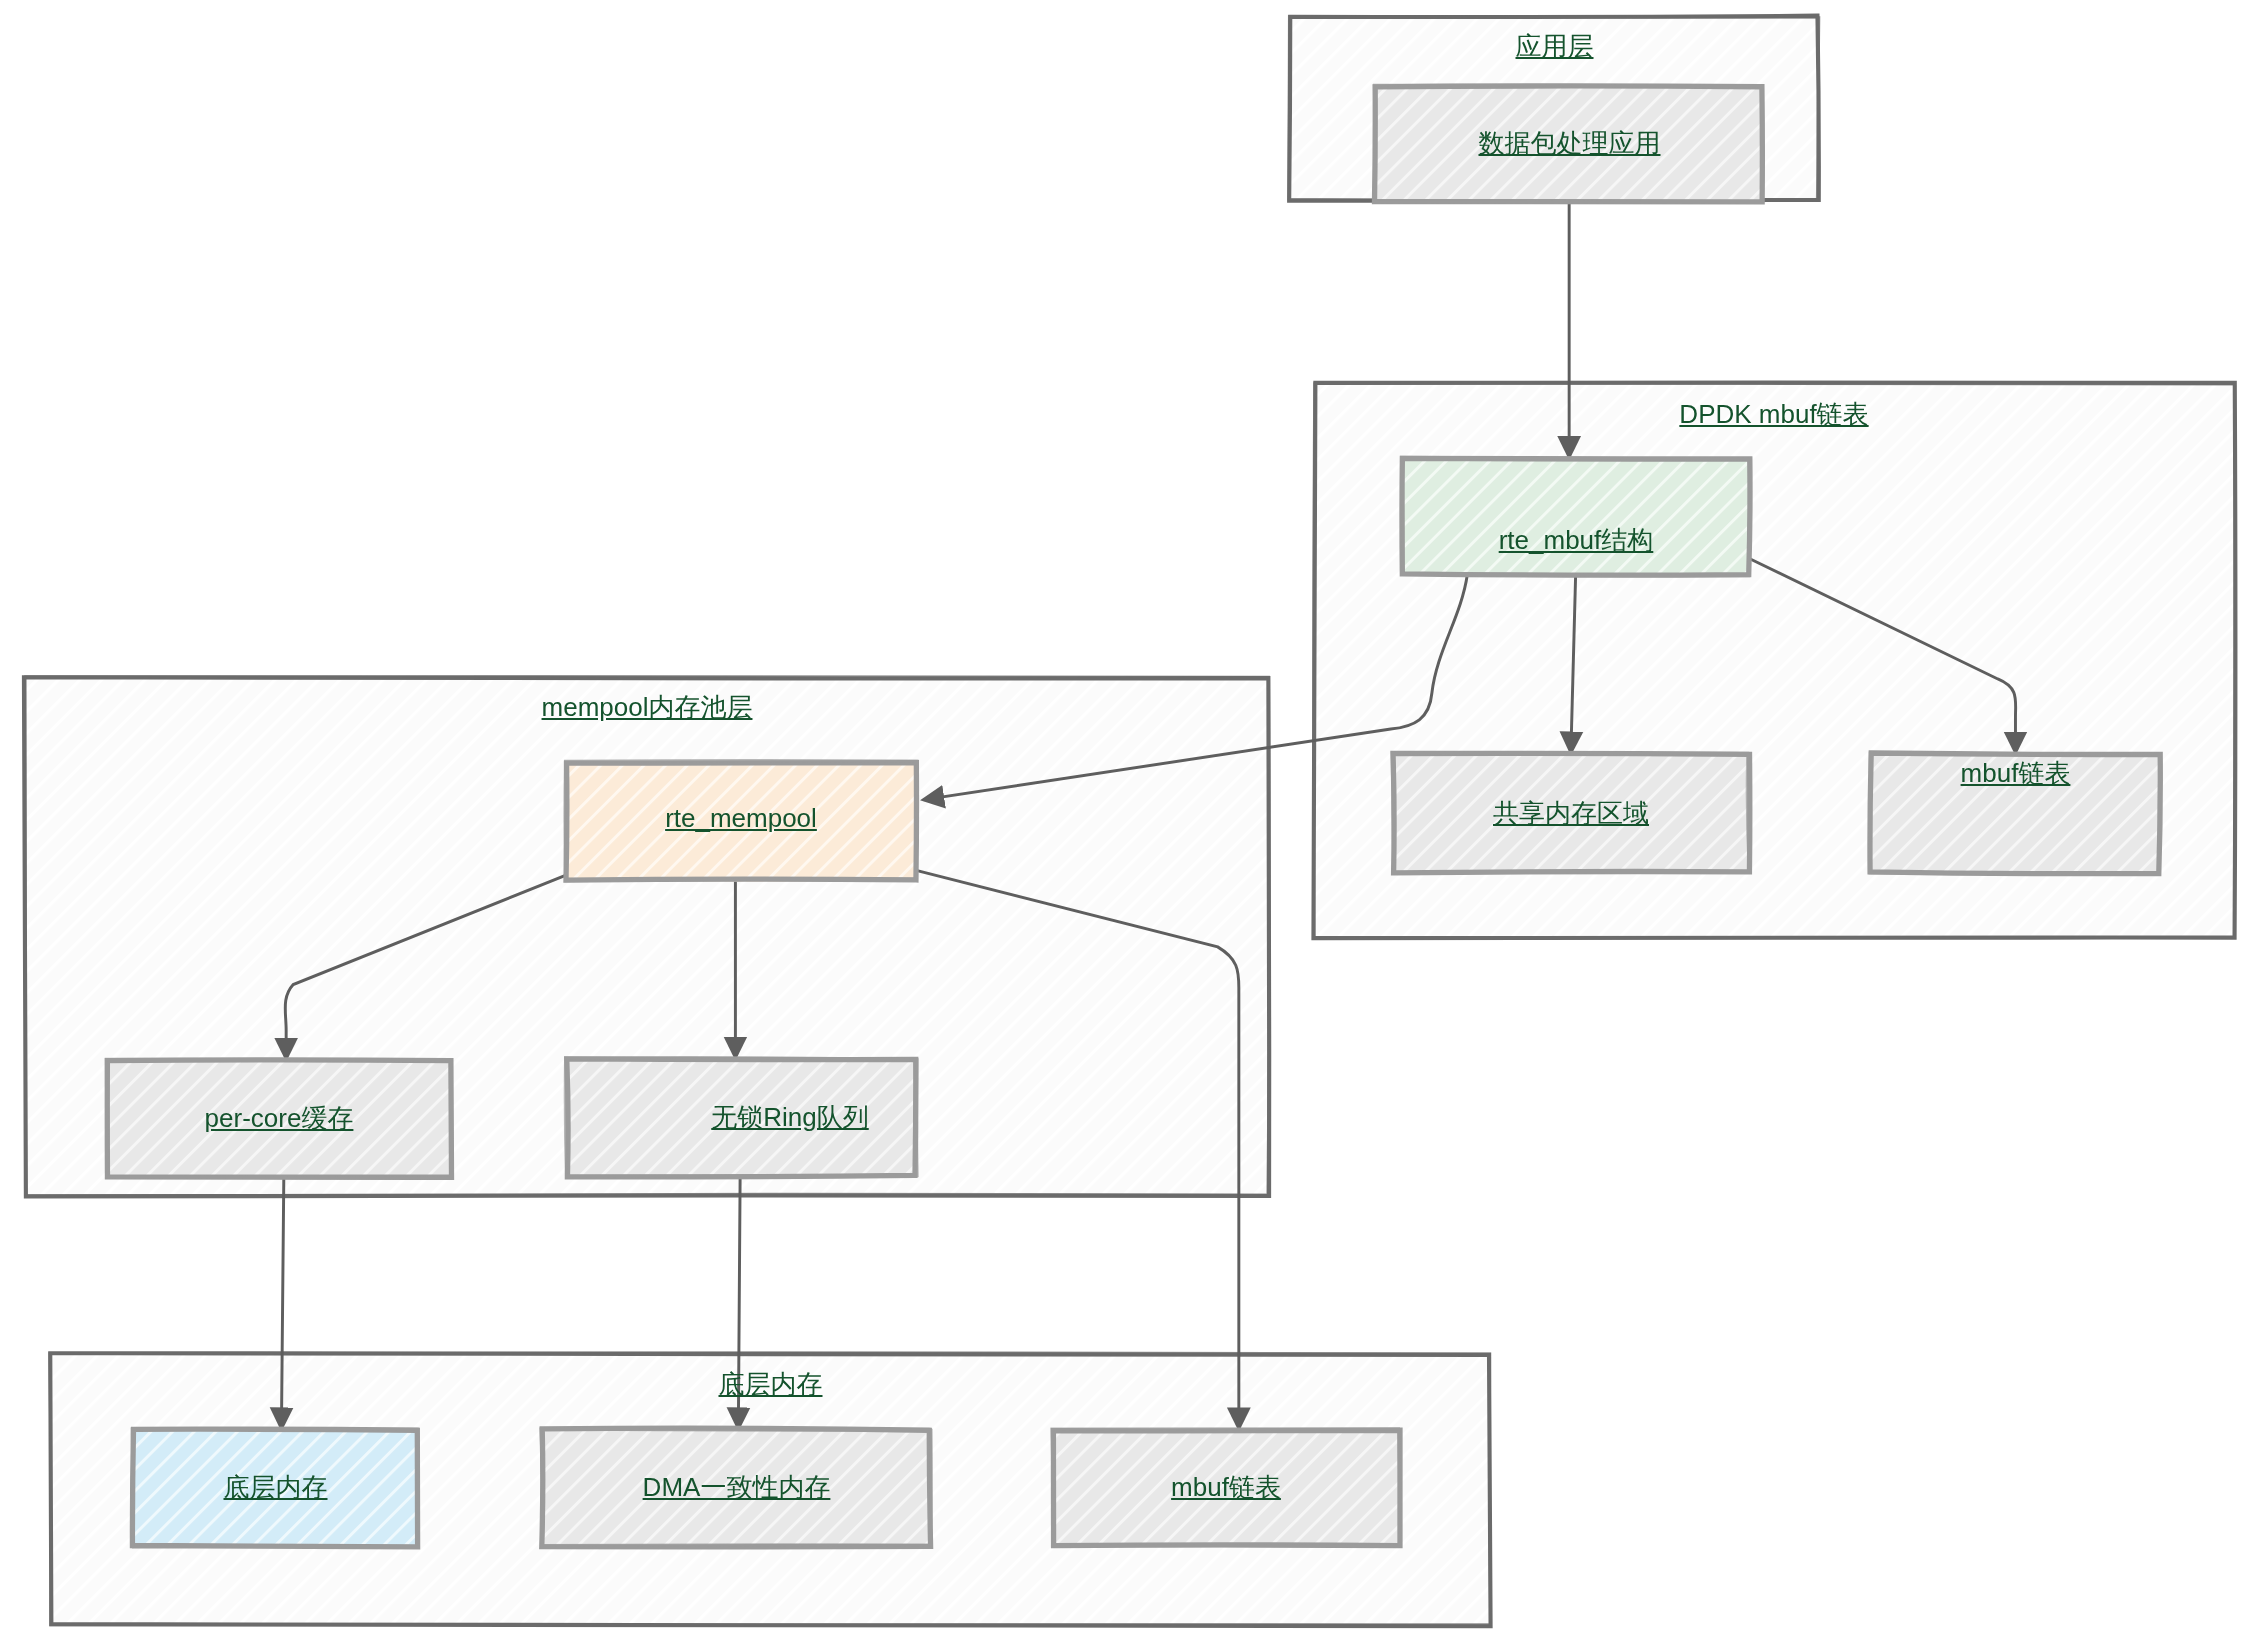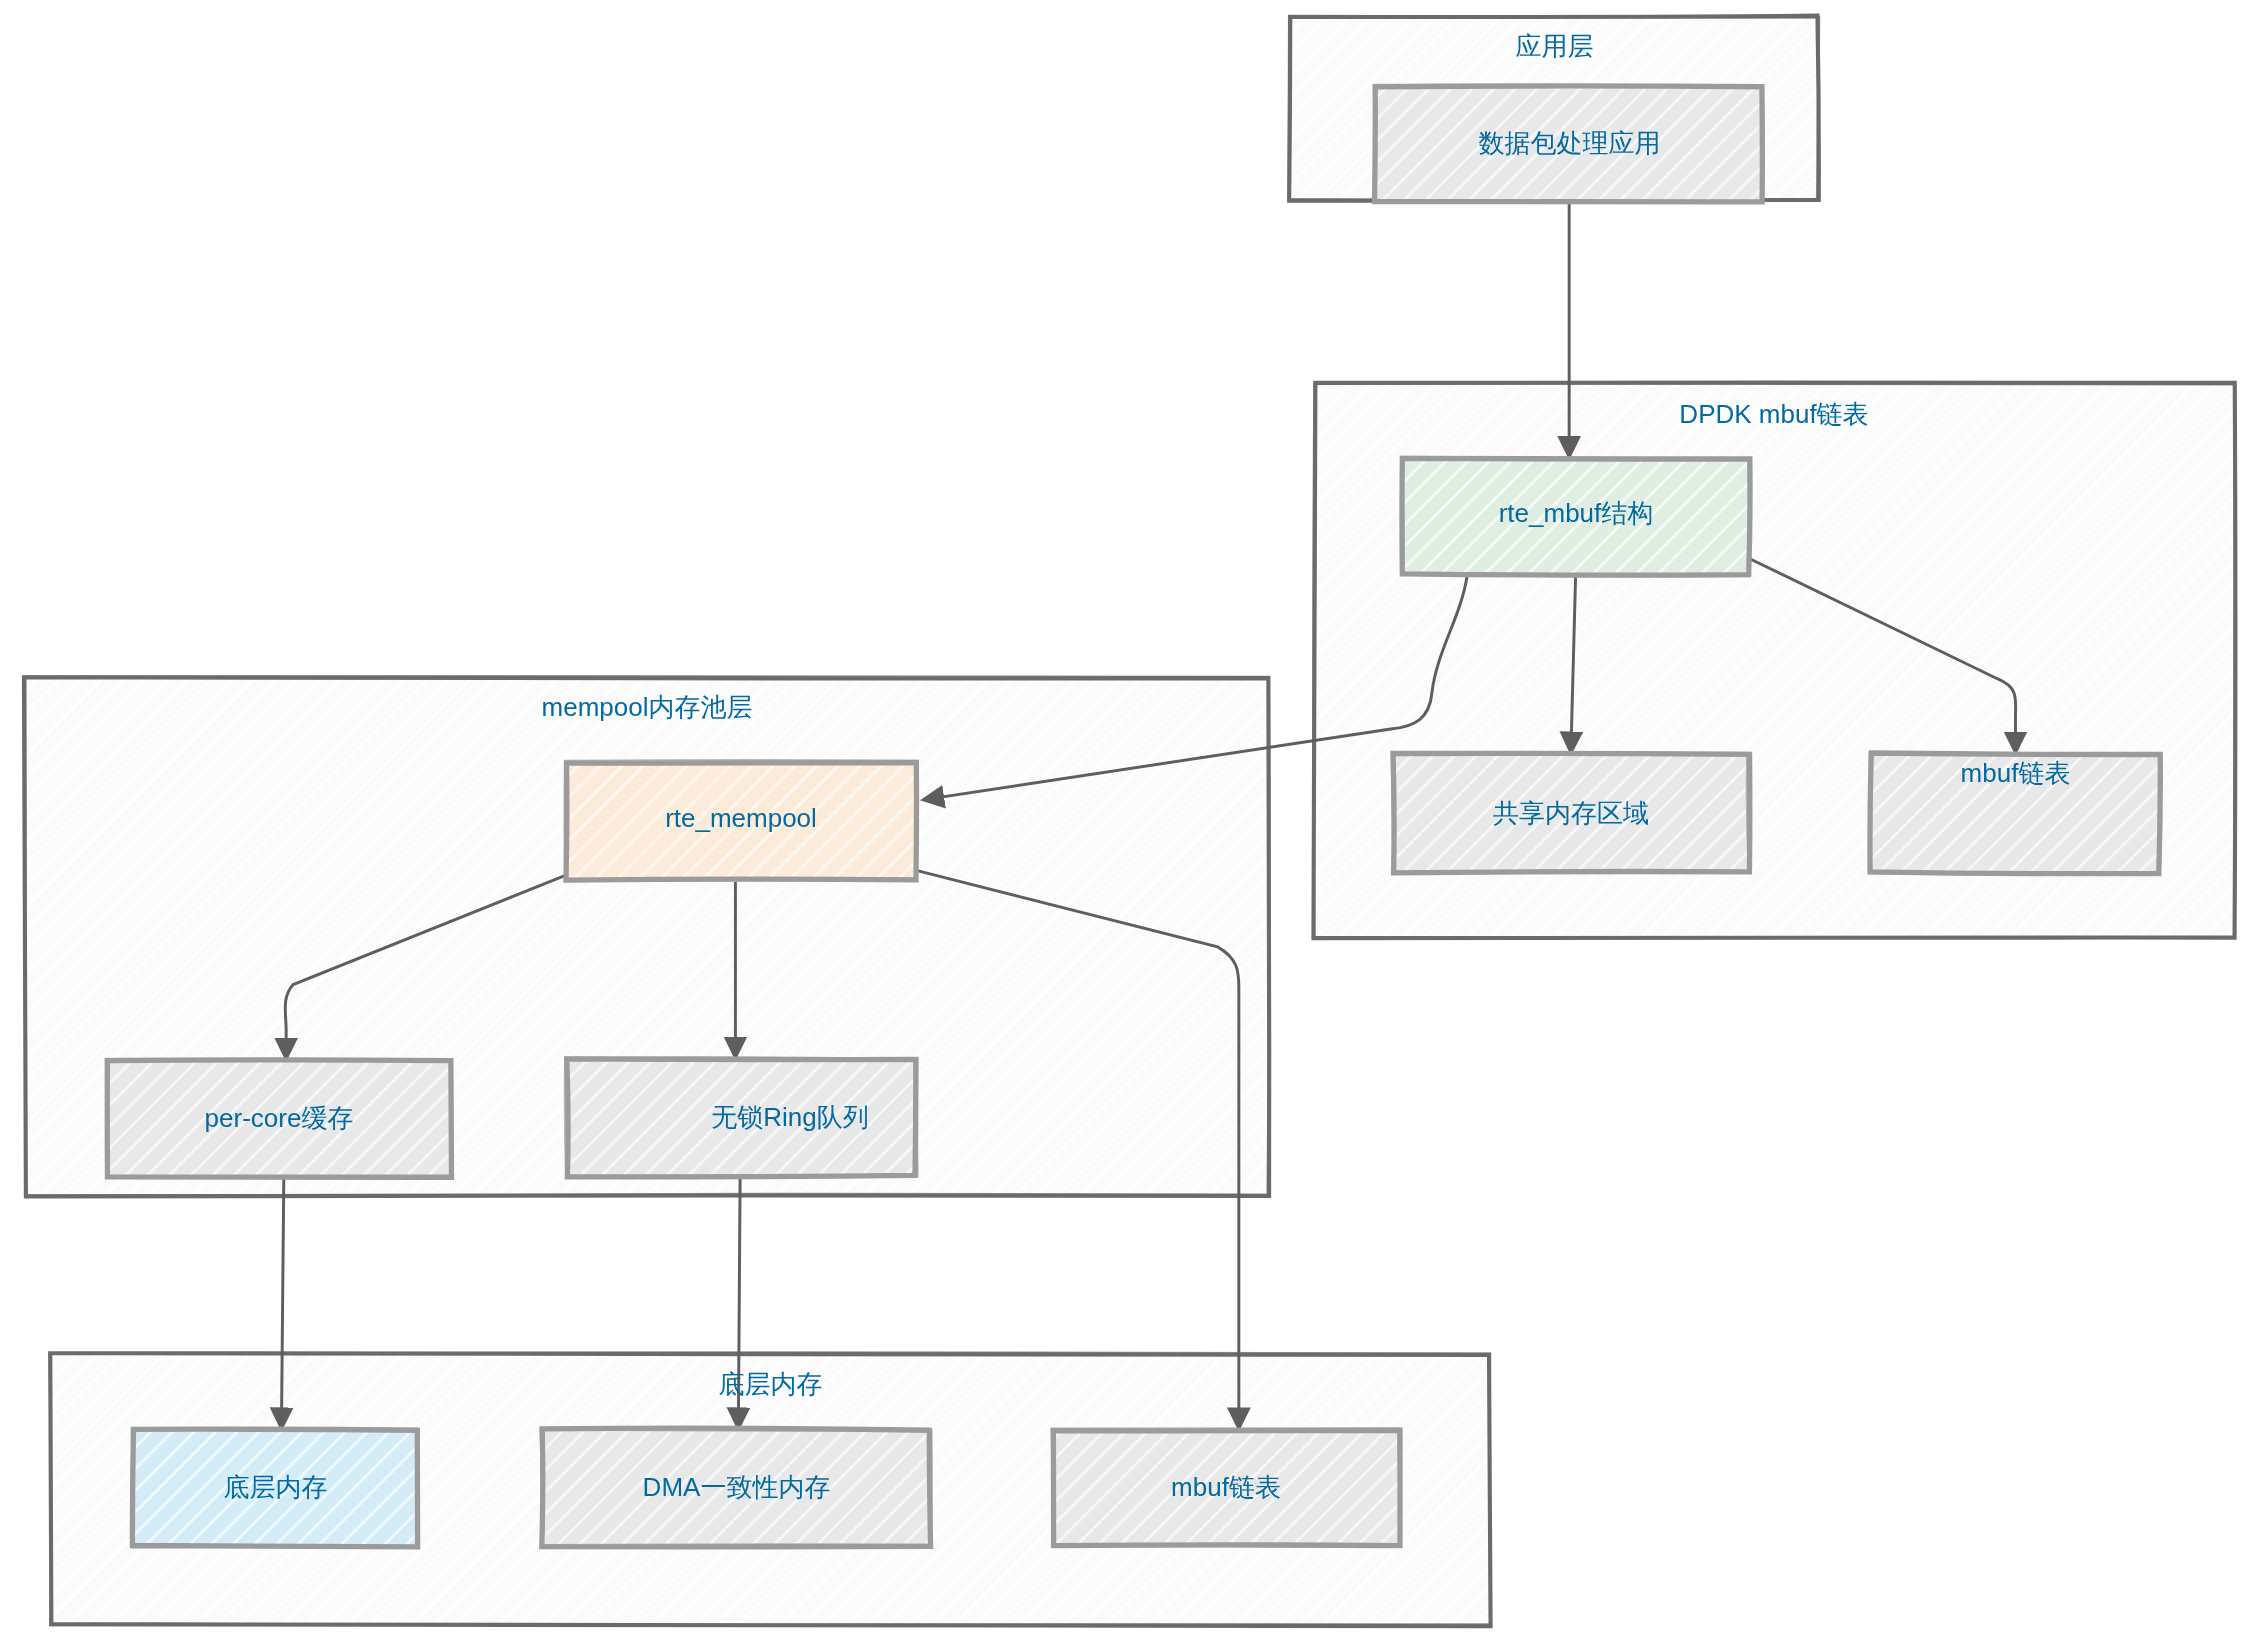--- a/index.html
+++ b/index.html
@@ -1,25 +1,26 @@
 <!DOCTYPE html>
 <html style="font-size:9.4px"><head>
 <meta charset="utf-8">
 <style>
   html,body{margin:0;padding:0;background:#ffffff;}
   body{font-family:"Liberation Sans","DejaVu Sans",sans-serif;}
   #stage{position:relative;width:2261px;height:1637px;background:#fff;overflow:hidden;}
   svg{position:absolute;left:0;top:0;width:2261px;height:1637px;}
   .lbl{
     position:absolute;
-    color:#0369a1;
+    color:#14532d;
     font-family:"Liberation Sans","DejaVu Sans",sans-serif;
     white-space:nowrap;
     pointer-events:none;
     text-align:center;
+    text-decoration:underline;
   }
   .container-title{font-size:26px;}
   .node-label{font-size:26px;}
 </style>
 </head>
 <body>
 
 <div id="stage">
   <svg id="gfx" viewBox="0 0 3840 2780" xmlns="http://www.w3.org/2000/svg">
     <defs>
@@ -150,21 +151,21 @@
           <path d="M 1786.5031893004116 2427.0089677640603 Q 2080.8788237311383 2425.8027520576134 2375.2544581618654 2426.560648148148 Q 2378.226140260631 2526.173936899863 2377.4337105624145 2625.7872256515775 Q 2083.632390260631 2624.48420781893 1789.8310699588478 2625.626971879287 Q 1789.0685442386832 2526.3179698216736 1786.5031893004116 2427.0089677640603 Z" fill="none" stroke="#9b9b9b" stroke-width="5" stroke-opacity="0.7" stroke-linecap="round"></path>
         </g>
       </g>
   </svg>
   <div id="labels">
       <div class="lbl container-title" style="left: 1290px; top: 29.4px; width: 529px;">应用层</div>
       <div class="lbl container-title" style="left: 1314px; top: 397px; width: 920px;">DPDK mbuf链表</div>
       <div class="lbl container-title" style="left: 25px; top: 690px; width: 1244px;">mempool内存池层</div>
       <div class="lbl container-title" style="left: 51px; top: 1367px; width: 1439px;">底层内存</div>
       <div class="lbl node-label" style="left: 1376px; top: 126px; width: 387px;">数据包处理应用</div>
-      <div class="lbl node-label" style="left: 1403px; top: 496px; width: 346px;">rte_mbuf结构</div>
+      <div class="lbl node-label" style="left: 1403px; top: 523px; width: 346px;">rte_mbuf结构</div>
       <div class="lbl node-label" style="left: 1393px; top: 796px; width: 356px;">共享内存区域</div>
       <div class="lbl node-label" style="left: 1871px; top: 756px; width: 289px;">mbuf链表</div>
       <div class="lbl node-label" style="left: 566px; top: 803px; width: 350px;">rte_mempool</div>
       <div class="lbl node-label" style="left: 107px; top: 1101px; width: 344px;">per-core缓存</div>
       <div class="lbl node-label" style="left: 596px; top: 1100px; width: 350px; margin-left: 19px;">无锁Ring队列</div>
       <div class="lbl node-label" style="left: 133px; top: 1470px; width: 285px;">底层内存</div>
       <div class="lbl node-label" style="left: 542px; top: 1470px; width: 389px;">DMA一致性内存</div>
       <div class="lbl node-label" style="left: 1053px; top: 1470px; width: 346px;">mbuf链表</div>
     </div>
 </div>

